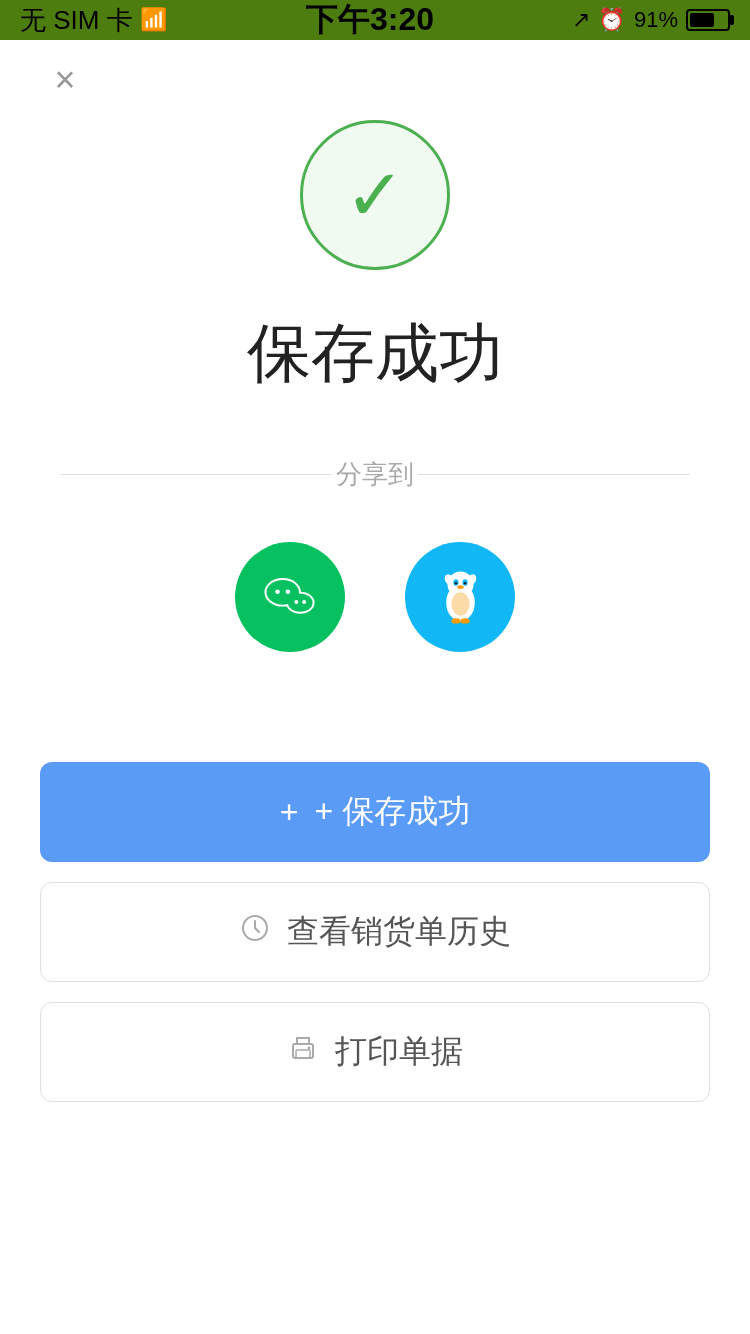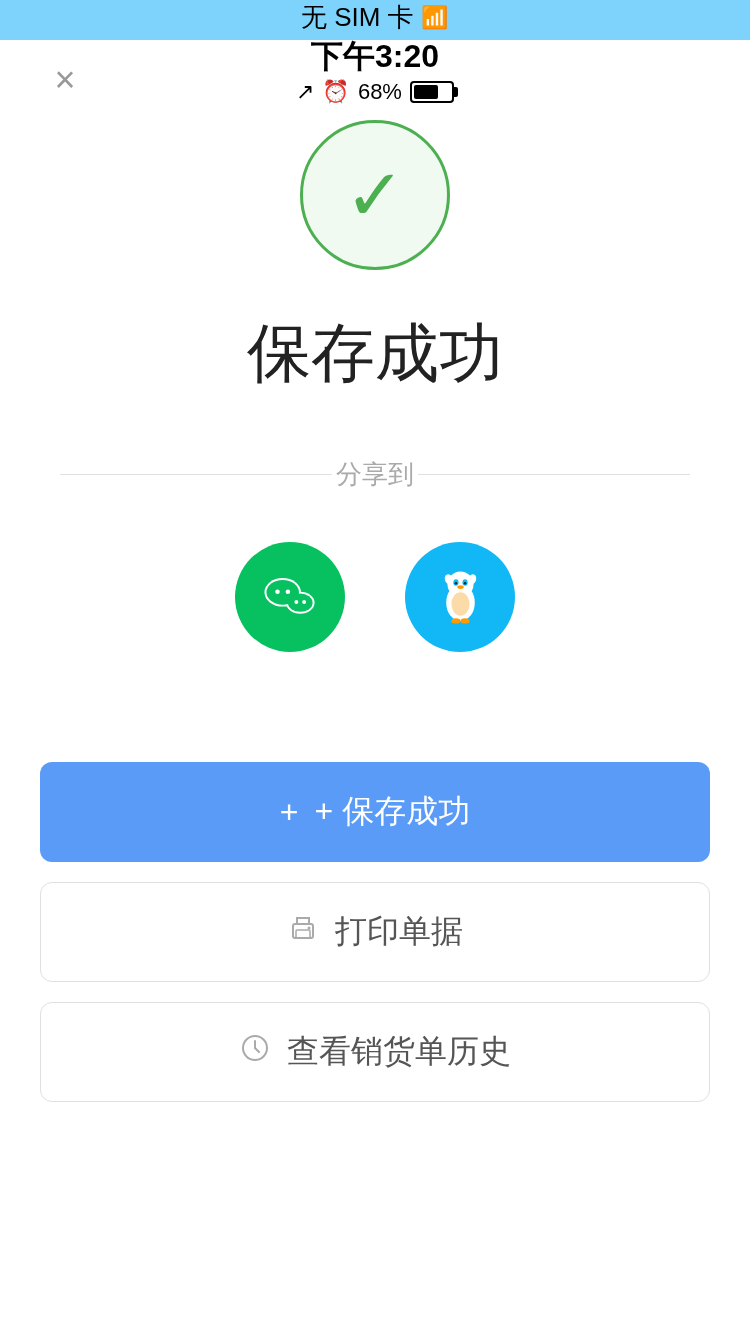--- a/index.html
+++ b/index.html
@@ -15,26 +15,25 @@
       background: #ffffff;
       font-family: -apple-system, 'PingFang SC', 'Helvetica Neue', sans-serif;
       position: relative;
       overflow-x: hidden;
     }
 
     
     .status-bar {
       width: 100%;
       height: 40px;
-      background: #7dd3fc;
+      background: #4d7c0f;
       display: flex;
       align-items: center;
       justify-content: space-between;
       padding: 0 20px;
-      flex-direction: column;
     }
 
     .status-left {
       display: flex;
       align-items: center;
       gap: 8px;
       font-size: 26px;
       color: #000;
       font-weight: 500;
     }
@@ -255,21 +254,21 @@
 
 <div class="status-bar">
   <div class="status-left">
     <span>无 SIM 卡</span>
     <span class="wifi-icon">📶</span>
   </div>
   <div class="status-center">下午3:20</div>
   <div class="status-right">
     <span>↗</span>
     <span>⏰</span>
-    <span>68%</span>
+    <span>91%</span>
     <div class="battery-bar">
       <div class="battery-fill"></div>
     </div>
   </div>
 </div>
 
 <div class="close-btn">
   <span class="x-icon">×</span>
 </div>
 
@@ -330,38 +329,38 @@
         </svg>
       </div>
     </div>
   </div>
 
   <div class="actions">
 
     <button class="action-btn primary">
       <span class="btn-icon">+</span>
       <span class="btn-text">+ 保存成功</span>
+    </button>
+
+    <button class="action-btn secondary">
+      <span class="btn-icon">
+        <svg width="32" height="32" viewBox="0 0 32 32" fill="none" xmlns="http://www.w3.org/2000/svg">
+          <circle cx="16" cy="16" r="12" fill="none" stroke="#aaa" stroke-width="2"></circle>
+          <path d="M16 9v7l4 4" stroke="#aaa" stroke-width="2" stroke-linecap="round"></path>
+        </svg>
+      </span>
+      <span class="btn-text">查看销货单历史</span>
     </button>
 
     <button class="action-btn secondary">
       <span class="btn-icon">
         <svg width="32" height="32" viewBox="0 0 32 32" fill="none" xmlns="http://www.w3.org/2000/svg">
           <rect x="6" y="12" width="20" height="14" rx="2" fill="none" stroke="#aaa" stroke-width="2"></rect>
           <rect x="9" y="18" width="14" height="8" rx="1" fill="none" stroke="#aaa" stroke-width="1.5"></rect>
           <path d="M10 12V6h12v6" stroke="#aaa" stroke-width="2" fill="none"></path>
           <circle cx="22" cy="16" r="1.5" fill="#aaa"></circle>
         </svg>
       </span>
       <span class="btn-text">打印单据</span>
     </button>
-
-    <button class="action-btn secondary">
-      <span class="btn-icon">
-        <svg width="32" height="32" viewBox="0 0 32 32" fill="none" xmlns="http://www.w3.org/2000/svg">
-          <circle cx="16" cy="16" r="12" fill="none" stroke="#aaa" stroke-width="2"></circle>
-          <path d="M16 9v7l4 4" stroke="#aaa" stroke-width="2" stroke-linecap="round"></path>
-        </svg>
-      </span>
-      <span class="btn-text">查看销货单历史</span>
-    </button>
   </div>
 
 </div>
 
 </body></html>

